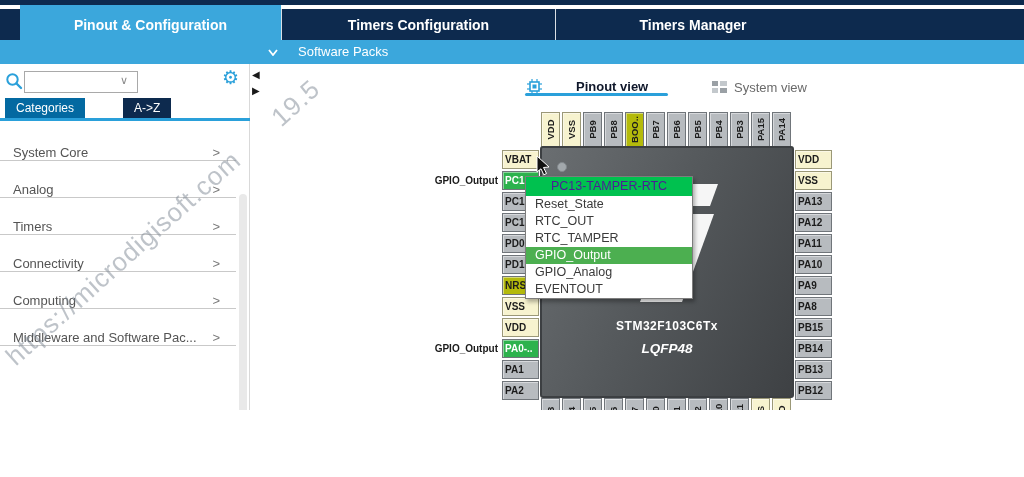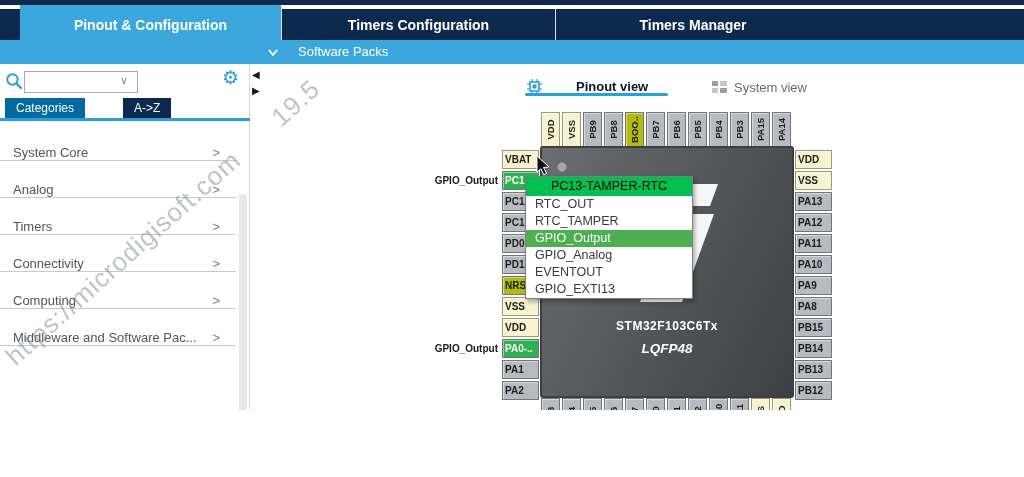--- a/index.html
+++ b/index.html
@@ -64,21 +64,21 @@
   #chip-name{position:absolute;left:540px;top:319px;width:254px;text-align:center;color:#fff;
              font-size:12px;font-weight:bold;letter-spacing:.5px;z-index:6;}
   #chip-pkg{position:absolute;left:540px;top:341px;width:254px;text-align:center;color:#fff;
             font-size:13.5px;font-weight:bold;font-style:italic;z-index:6;}
   .gpio-label{position:absolute;left:398px;width:100px;height:19px;line-height:19px;text-align:right;
               font-size:10px;font-weight:bold;color:#1b1b1b;}
 
   
   #ctx-menu{position:absolute;left:525px;top:176px;width:168px;background:#fff;border:1px solid #7d7d7d;
             box-shadow:2px 3px 4px rgba(0,0,0,.3);z-index:30;}
-  #ctx-header{height:19px;line-height:19px;background:#00c14f;color:#000000;font-size:12.5px;text-align:center;}
+  #ctx-header{height:19px;line-height:19px;background:#00c14f;color:#4c1d95;font-size:12.5px;text-align:center;}
   .ctx-item{height:17px;line-height:17px;padding-left:9px;font-size:12.5px;color:#3a3a3a;cursor:pointer;}
   .ctx-item.selected{background:#4caf50;color:#fff;}
   #cursor{position:absolute;left:536px;top:156px;z-index:40;}
 
   
   .tool{position:absolute;top:444px;width:24px;height:24px;cursor:pointer;}
   #tb-search{position:absolute;left:828px;top:447px;width:165px;height:22px;border:1px solid #9a9a9a;
              background:#fff;font-size:12px;padding:0 20px 0 5px;color:#333;}
   .tb-chev{position:absolute;left:972px;top:451px;color:#8a8a8a;font-size:11px;pointer-events:none;}
 
@@ -297,26 +297,26 @@
     <polygon points="60,32 102,32 70,120 28,120" fill="#fff" opacity="0.95"></polygon>
   </svg>
   <div id="chip-name">STM32F103C6Tx</div>
   <div id="chip-pkg">LQFP48</div>
   <div class="gpio-label" style="top:171px;">GPIO_Output</div>
   <div class="gpio-label" style="top:339px;">GPIO_Output</div>
 
   <div id="ctx-menu">
     <div id="ctx-header">PC13-TAMPER-RTC</div>
     <div id="menu-items">
+        <div class="ctx-item">Reset_State</div>
         <div class="ctx-item">RTC_OUT</div>
         <div class="ctx-item">RTC_TAMPER</div>
         <div class="ctx-item selected">GPIO_Output</div>
         <div class="ctx-item">GPIO_Analog</div>
         <div class="ctx-item">EVENTOUT</div>
-        <div class="ctx-item">GPIO_EXTI13</div>
       </div>
   </div>
   <svg id="cursor" width="18" height="20" viewBox="0 0 18 20">
     <polygon points="1,0 13,11 7.5,11.5 10.5,17.5 7.8,18.8 5,12.8 1,16" fill="#111" stroke="#fff" stroke-width="1"></polygon>
   </svg>
 
   <svg class="tool" style="left:347px;" viewBox="0 0 24 24">
     <circle cx="10" cy="10" r="6.5" fill="none" stroke="#2aa0da" stroke-width="1.8"></circle>
     <line x1="15" y1="15" x2="21" y2="21" stroke="#2aa0da" stroke-width="2" stroke-linecap="round"></line>
     <line x1="10" y1="7" x2="10" y2="13" stroke="#2aa0da" stroke-width="1.6"></line>

